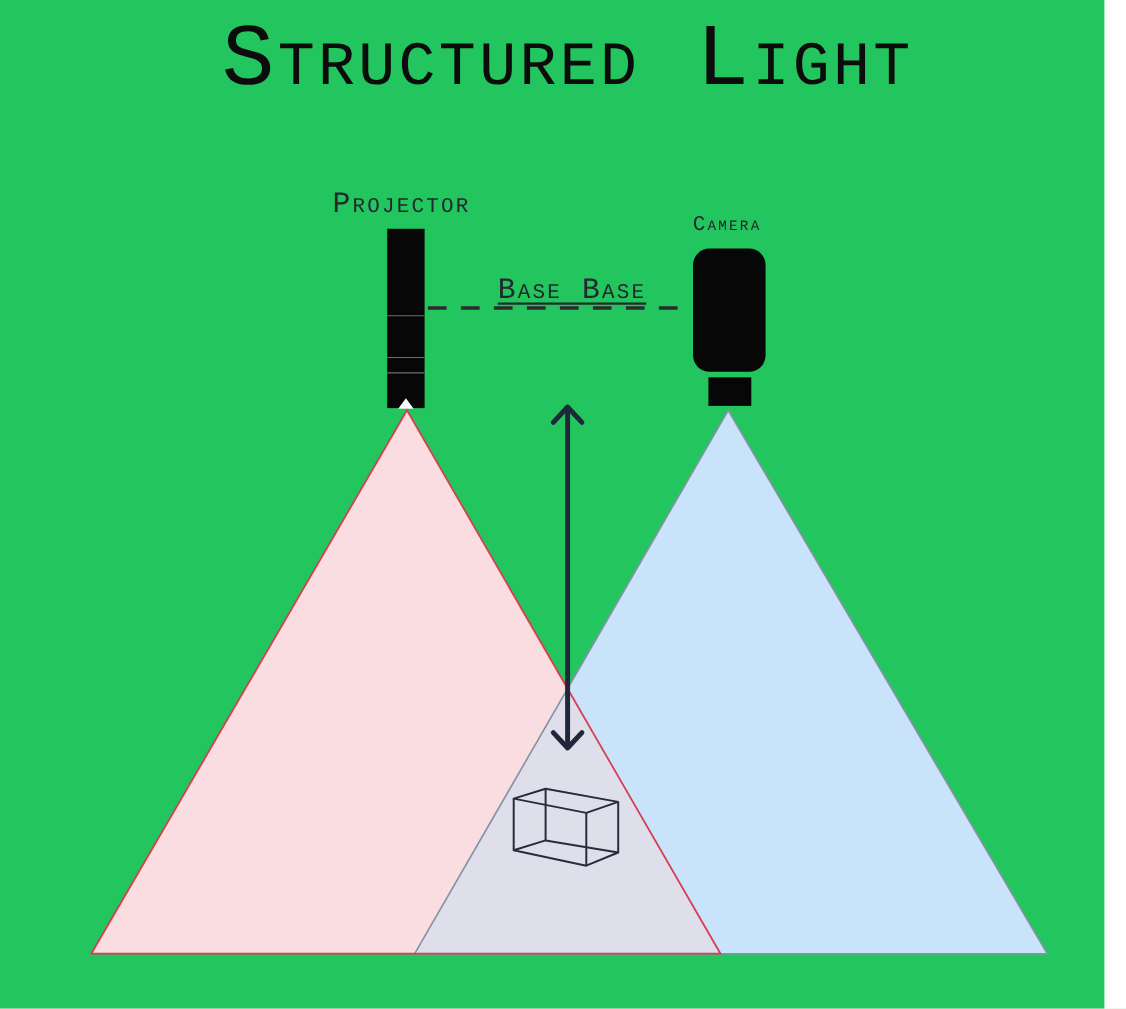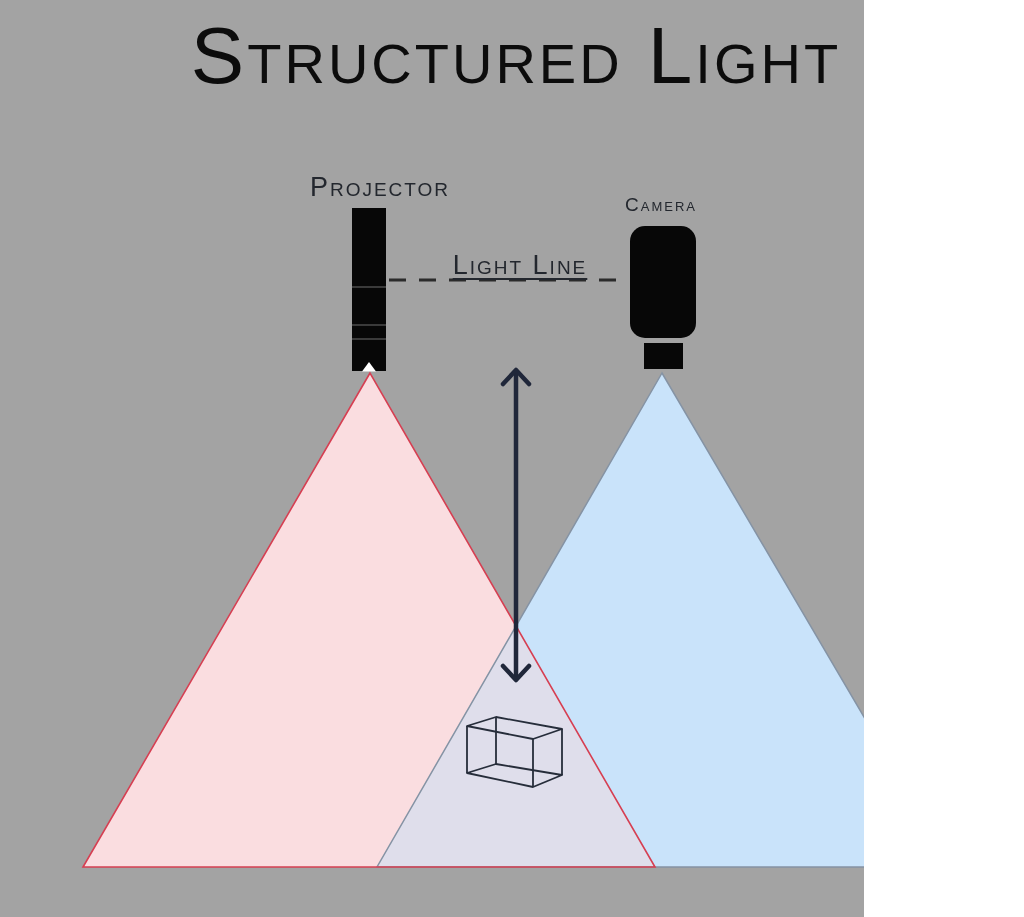--- a/index.html
+++ b/index.html
@@ -1,23 +1,23 @@
 <!DOCTYPE html>
 <html><head>
 <meta charset="utf-8">
 <style>
   * { margin: 0; padding: 0; box-sizing: border-box; }
   html, body { background: #ffffff; }
   .canvas {
     position: relative;
-    width: 864px;
+    width: 1004px;
     height: 917px;
-    background: #a3a3a3;
+    background: #22c55e;
     overflow: hidden;
-    font-family: Liberation Sans, sans-serif;
+    font-family: Liberation Mono, monospace;
   }
   .diagram-svg {
     position: absolute;
     left: 0; top: 0;
     width: 1024px; height: 917px;
   }
   .label {
     position: absolute;
     transform: translateX(-50%);
     white-space: nowrap;
@@ -31,21 +31,20 @@
     font-size: 80px;
     letter-spacing: 3px;
     color: #0c0c0c;
     font-weight: 400;
   }
   .projector-label {
     left: 365px;
     top: 174px;
     font-size: 27px;
     letter-spacing: 2px;
-    margin-left: 15px;
   }
   .camera-label {
     left: 661px;
     top: 195px;
     font-size: 19px;
     letter-spacing: 2px;
   }
   .baseline-label {
     left: 520px;
     top: 252px;
@@ -109,16 +108,16 @@
       <line x1="533" y1="739" x2="533" y2="787"></line>
     </g>
   </svg>
 
   <div class="label page-title">Structured Light</div>
 
   <div class="label projector-label">Projector</div>
 
   <div class="label camera-label">Camera</div>
 
-  <div class="label baseline-label">Light Line</div>
+  <div class="label baseline-label">Base Base</div>
 
 
 </div>
 
 </body></html>

